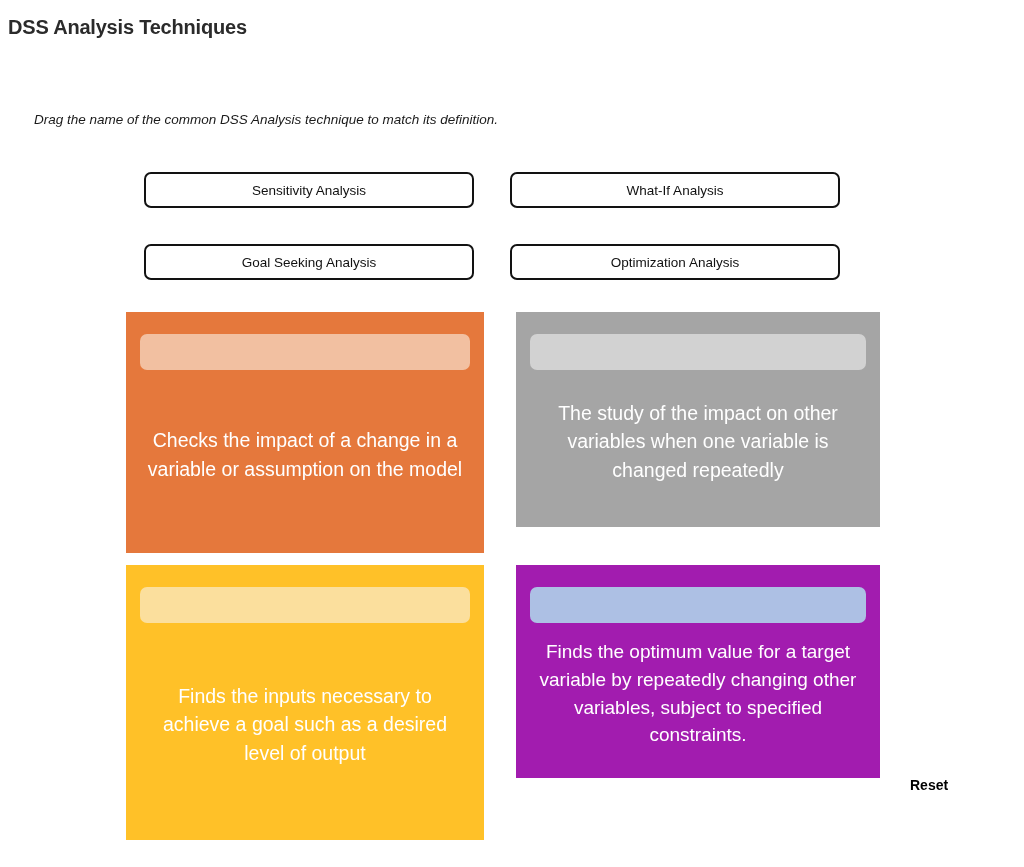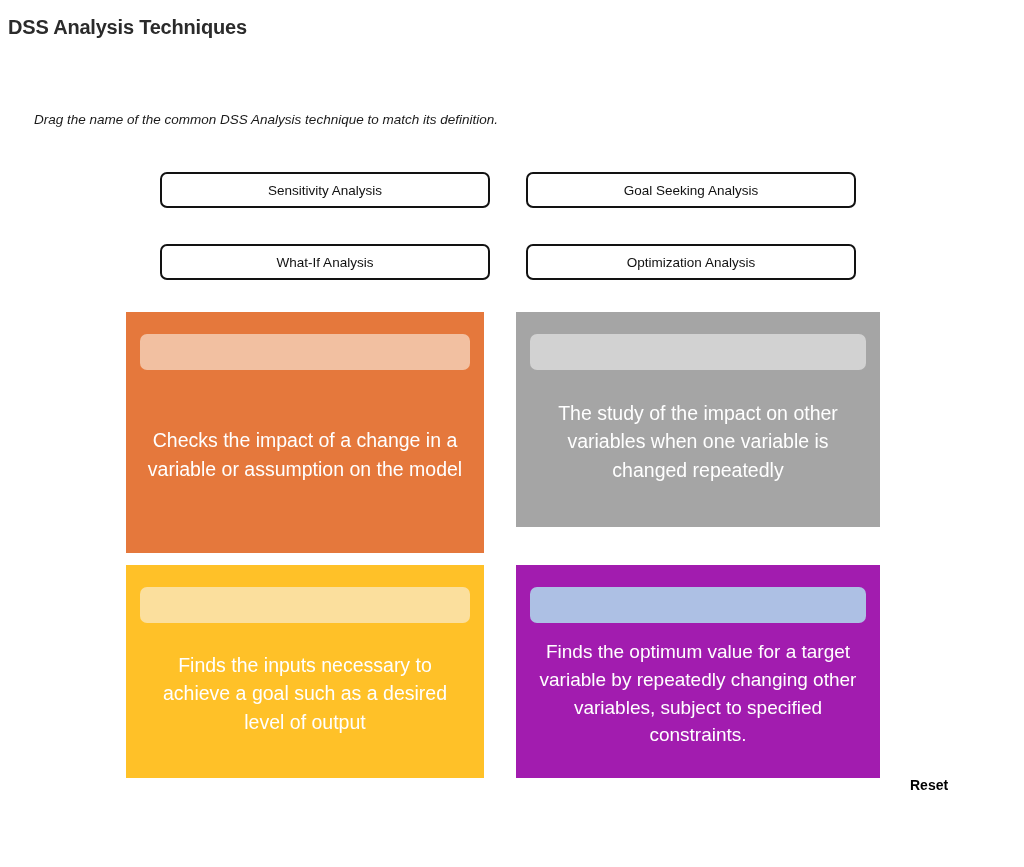--- a/index.html
+++ b/index.html
@@ -36,21 +36,21 @@
     top: 98px;
     font-size: 13.5px;
     font-style: italic;
     color: #1a1a1a;
     white-space: nowrap;
   }
 
   
   .chip-grid {
     position: absolute;
-    left: 160px;
+    left: 144px;
     top: 172px;
     width: 664px;
     display: grid;
     grid-template-columns: 330px 330px;
     grid-auto-rows: 36px;
     column-gap: 4px;
     row-gap: 7px;
     gap: 36px;
   }
   .chip {
@@ -71,21 +71,21 @@
   .card {
     position: absolute;
     box-sizing: border-box;
     padding: 22px 14px 14px 14px;
     display: flex;
     flex-direction: column;
     align-items: stretch;
   }
   .card-orange { left: 126px; top: 312px;  width: 358px; height: 241px; background: #e5783c; }
   .card-gray   { left: 516px; top: 312px;  width: 364px; height: 215px; background: #a5a5a5; }
-  .card-yellow { left: 126px; top: 565px;  width: 358px; height: 213px; background: #ffc128; }
+  .card-yellow { left: 126px; top: 565px;  width: 358px; height: 275px; background: #ffc128; }
   .card-blue   { left: 516px; top: 565px;  width: 364px; height: 213px; background: #a21caf; }
 
   .dropzone {
     height: 36px;
     border-radius: 7px;
     box-sizing: border-box;
     flex: 0 0 auto;
   }
   .card-orange .dropzone { background: #f2c0a1; }
   .card-gray   .dropzone { background: #d2d2d2; }
@@ -126,24 +126,24 @@
 
 <h1 class="page-title">DSS Analysis Techniques</h1>
 
 <p class="instructions">Drag the name of the common DSS Analysis technique to match its definition.</p>
 
 <div class="chip-grid">
   <div class="chip">
     <span>Sensitivity Analysis</span>
   </div>
   <div class="chip">
-    <span>Goal Seeking Analysis</span>
+    <span>What-If Analysis</span>
   </div>
   <div class="chip">
-    <span>What-If Analysis</span>
+    <span>Goal Seeking Analysis</span>
   </div>
   <div class="chip">
     <span>Optimization Analysis</span>
   </div>
 </div>
 
 <div class="card card-orange">
   <div class="dropzone"></div>
   <div class="card-text">Checks the impact of a change in a variable or assumption on the model</div>
 </div>

